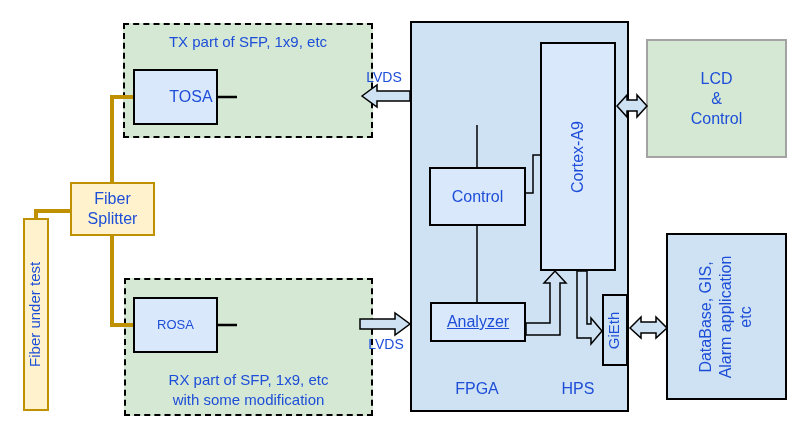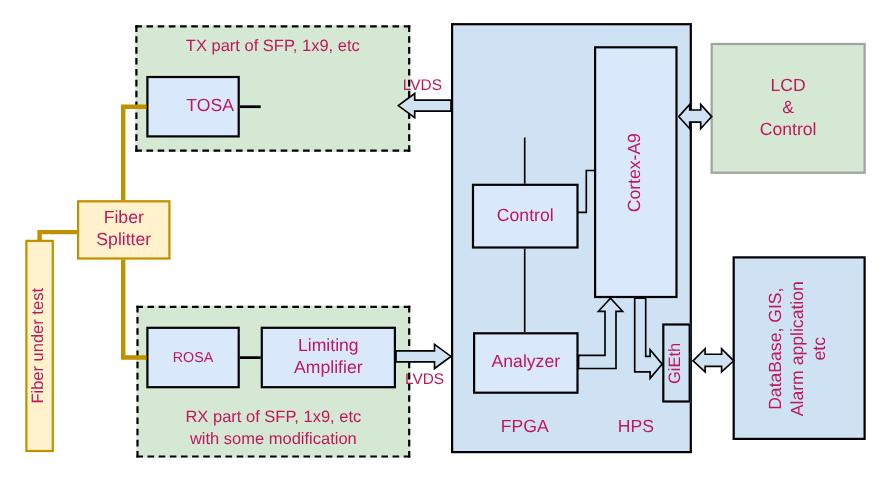--- a/index.html
+++ b/index.html
@@ -1,18 +1,18 @@
 <!DOCTYPE html>
 <html><head>
 <meta charset="utf-8">
 <style>
   html,body { margin:0; padding:0; background:#ffffff; }
   #canvas {
     position:relative; width:804px; height:442px; background:#ffffff;
-    font-family:"Liberation Sans", sans-serif; color:#be185d; overflow:hidden;
+    font-family:"Liberation Sans", sans-serif; color:#1d4ed8; overflow:hidden;
   }
   .box {
     position:absolute; box-sizing:border-box;
     display:flex; align-items:center; justify-content:center;
     text-align:center; white-space:pre-line; font-size:15px; line-height:1.25;
   }
   .blue  { background:#dae8fc; border:2px solid #000; }
   .panel { background:#cfe2f3; border:2px solid #000; }
   .green-dashed { background:#d5e8d4; border:2px dashed #000; }
   .green { background:#d5e8d4; border:2px solid #a3a3a3; }
@@ -39,32 +39,30 @@
   <div class="box green-dashed" style="left:124px;top:278px;width:249px;height:138px;">
     <div class="box-title t-bottom">RX part of SFP, 1x9, etc
 with some modification</div>
   </div>
 
   <div class="box blue" style="left:133px;top:69px;width:85px;height:56px;font-size:16px;padding-left:31px;"><span>TOSA</span></div>
 
 
   <div class="box blue" style="left:133px;top:297px;width:85px;height:56px;font-size:13px;"><span>ROSA</span></div>
 
-  <div class="box blue" style="left:237px;top:297px;width:123px;height:56px;font-size:16px;"><span>Limiting
-Amplifier</span></div>
 
   <div class="box yellow" style="left:70px;top:182px;width:85px;height:54px;font-size:16px;"><span>Fiber
 Splitter</span></div>
 
   <div class="box yellow" style="left:23px;top:218px;width:26px;height:193px;"><span class="rot">Fiber under test</span></div>
 
 
   <div class="box blue" style="left:429px;top:167px;width:97px;height:59px;font-size:16px;"><span>Control</span></div>
 
-  <div class="box blue" style="left:430px;top:302px;width:96px;height:56px;font-size:16px;"><span>Analyzer</span></div>
+  <div class="box blue" style="left:430px;top:302px;width:96px;height:40px;font-size:16px;text-decoration:underline;"><span>Analyzer</span></div>
 
   <div class="box blue" style="left:540px;top:42px;width:76px;height:229px;font-size:16px;"><span class="rot">Cortex-A9</span></div>
 
   <div class="box panel" style="left:602px;top:294px;width:26px;height:72px;"><span class="rot">GiEth</span></div>
 
   <div class="box green" style="left:646px;top:39px;width:141px;height:119px;font-size:16px;"><span>LCD
 &amp;
 Control</span></div>
 
   <div class="box panel" style="left:666px;top:233px;width:121px;height:167px;font-size:16px;"><span class="rot">DataBase, GIS,

